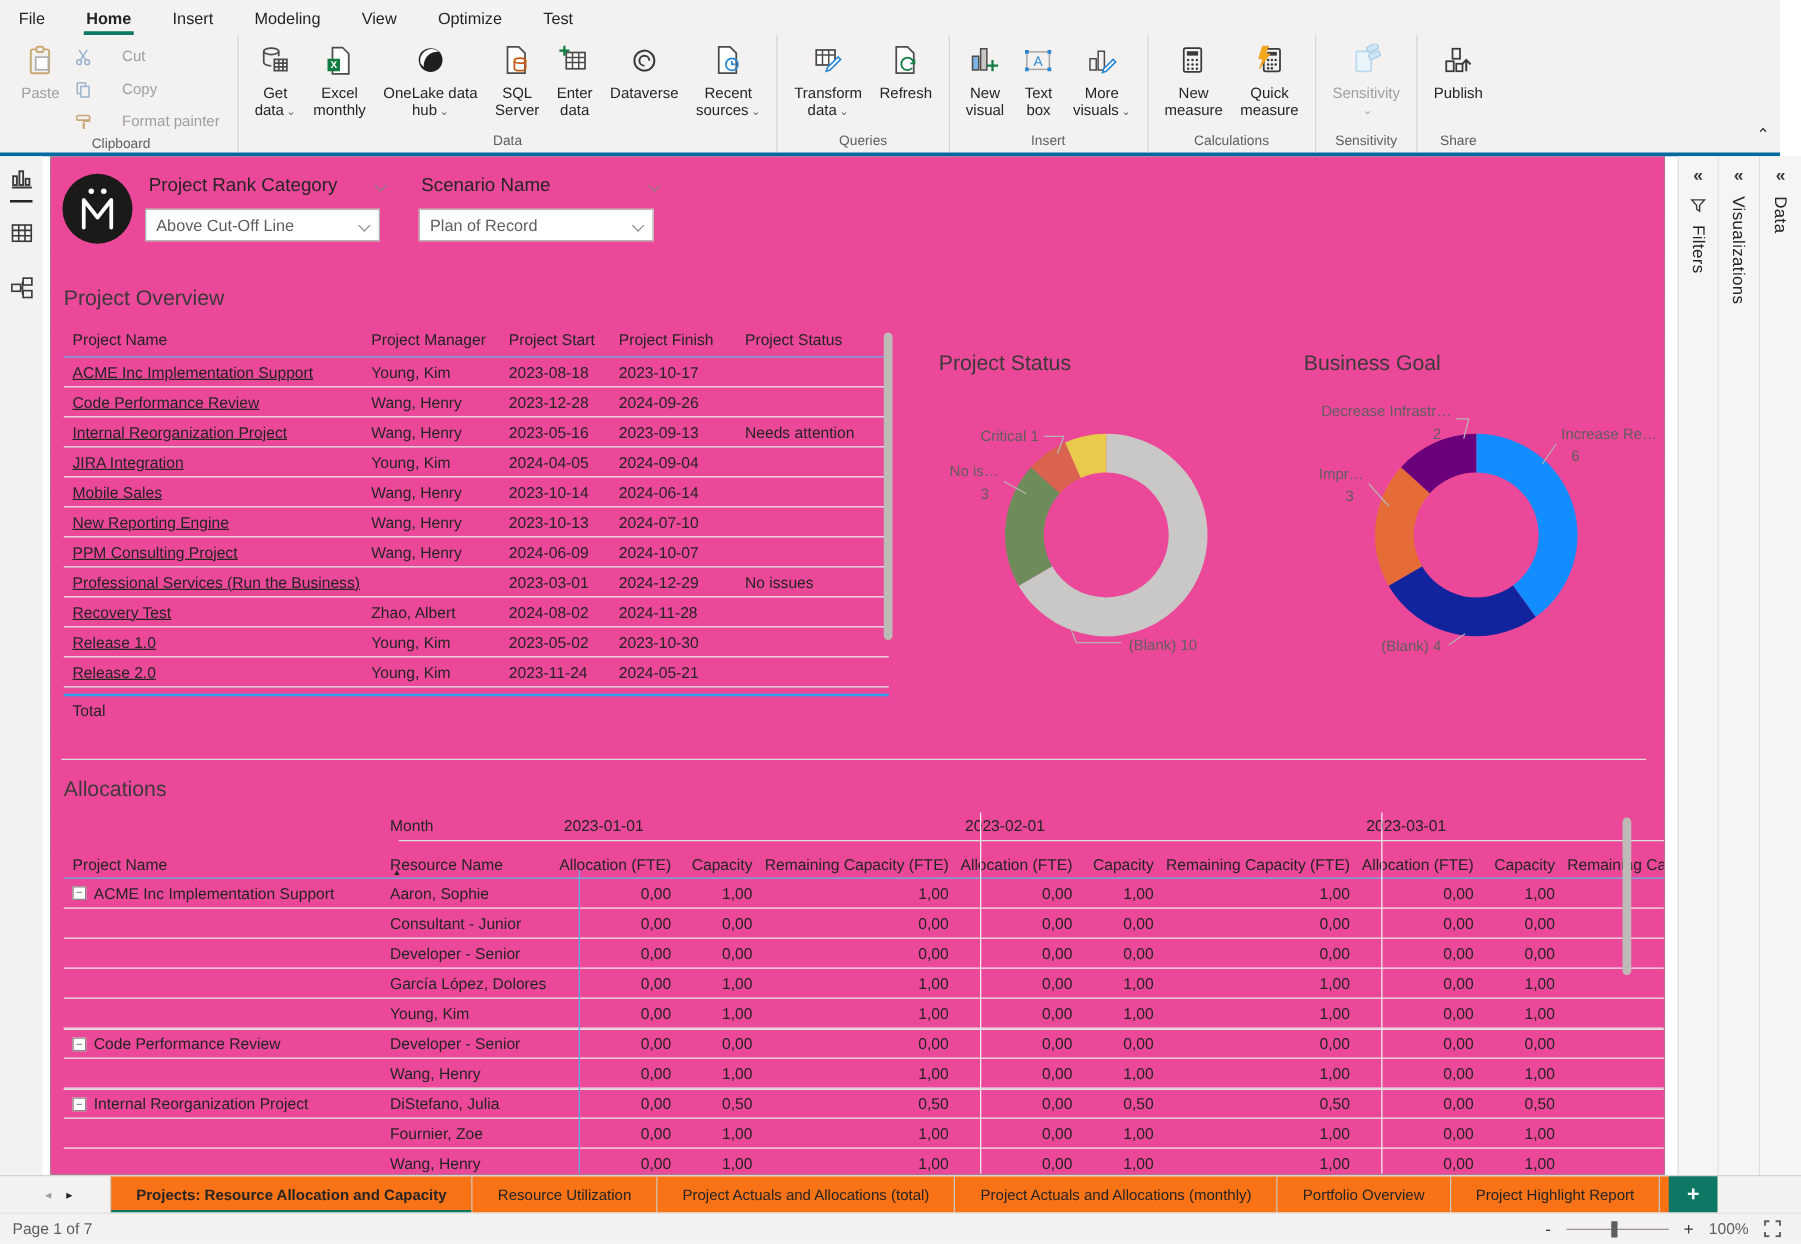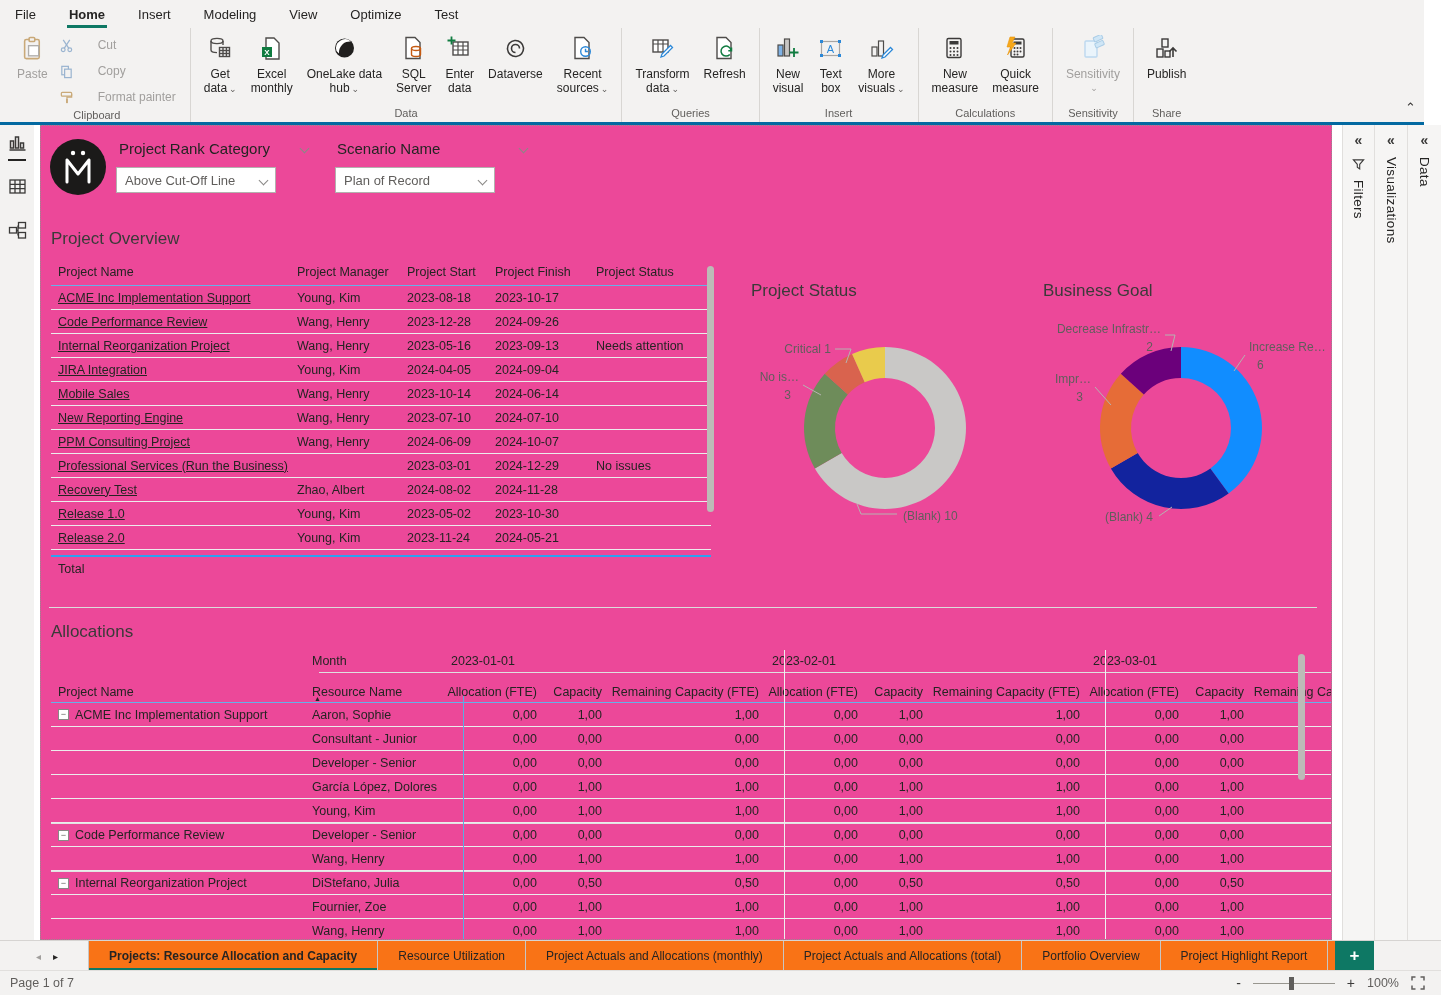--- a/index.html
+++ b/index.html
@@ -27,21 +27,21 @@
   #ribbon-collapse{position:absolute;right:8px;top:100px;font-size:13px;color:#3b3a39;cursor:pointer}
   
   #viewrail{position:absolute;left:0;top:125px;width:34px;height:815px;background:#f3f2f1}
   .rail-btn{width:34px;height:44px;display:flex;flex-direction:column;align-items:center;justify-content:center;cursor:pointer}
   .rail-btn .under{width:18px;height:2px;background:transparent;margin-top:3px}
   .rail-btn.active .under{background:#252423}
   
   #canvas{position:absolute;left:40px;top:125px;width:1292px;height:815px;background:#ec4899;border:1px dotted #8f8f8f;overflow:hidden}
   #logo{position:absolute;left:8px;top:12px;width:58px;height:58px}
   .slicer-title{position:absolute;font-size:15px;color:#252423}
-  .slicer-box{position:absolute;width:160px;height:26px;border:1px solid #b3b1af;background:#fff;display:flex;align-items:center;padding:0 8px;font-size:13px;color:#605e5c;cursor:pointer}
+  .slicer-box{position:absolute;width:188px;height:26px;border:1px solid #b3b1af;background:#fff;display:flex;align-items:center;padding:0 8px;font-size:13px;color:#605e5c;cursor:pointer}
   .slicer-box .cv{margin-left:auto}
   .cv{width:7px;height:7px;border-right:1.4px solid #8a8886;border-bottom:1.4px solid #8a8886;transform:rotate(45deg);display:inline-block}
   .slicer-head-cv{position:absolute;cursor:pointer}
   .sec-title{position:absolute;font-size:17px;color:#3b3a39}
   
   #ovr{position:absolute;left:10px;top:132px;width:660px;font-size:12.5px}
   .ovr-header{display:flex;height:28px;align-items:center;border-bottom:1px solid #64b2ea;color:#252423}
   .ovr-row{display:flex;height:24px;align-items:center;border-bottom:1px solid #ececec}
   .c-name{width:246px;padding-left:7px}
   .c-mgr{width:110px}.c-start{width:88px}.c-fin{width:101px}.c-stat{width:110px}
@@ -453,21 +453,21 @@
         <div class="ovr-row">
           <span class="c-name"><span class="plink">Mobile Sales</span></span>
           <span class="c-mgr">Wang, Henry</span>
           <span class="c-start">2023-10-14</span>
           <span class="c-fin">2024-06-14</span>
           <span class="c-stat"></span>
         </div>
         <div class="ovr-row">
           <span class="c-name"><span class="plink">New Reporting Engine</span></span>
           <span class="c-mgr">Wang, Henry</span>
-          <span class="c-start">2023-07-10</span>
+          <span class="c-start">2023-10-13</span>
           <span class="c-fin">2024-07-10</span>
           <span class="c-stat"></span>
         </div>
         <div class="ovr-row">
           <span class="c-name"><span class="plink">PPM Consulting Project</span></span>
           <span class="c-mgr">Wang, Henry</span>
           <span class="c-start">2024-06-09</span>
           <span class="c-fin">2024-10-07</span>
           <span class="c-stat"></span>
         </div>
@@ -739,22 +739,22 @@
 </div>
 
 <div id="tabbar">
   <div id="tab-arrows">
     <span style="color:#a19f9d">◂</span>
     <span style="color:#252423">▸</span>
   </div>
   <div id="tabs">
       <div class="tab active">Projects: Resource Allocation and Capacity</div>
       <div class="tab">Resource Utilization</div>
+      <div class="tab">Project Actuals and Allocations (total)</div>
       <div class="tab">Project Actuals and Allocations (monthly)</div>
-      <div class="tab">Project Actuals and Allocations (total)</div>
       <div class="tab">Portfolio Overview</div>
       <div class="tab">Project Highlight Report</div>
       <div class="tab">Bub</div>
     </div>
   <div id="newpage">+</div>
 </div>
 
 <div id="statusbar">
   <span>Page 1 of 7</span>
   <div id="zoomctl">

